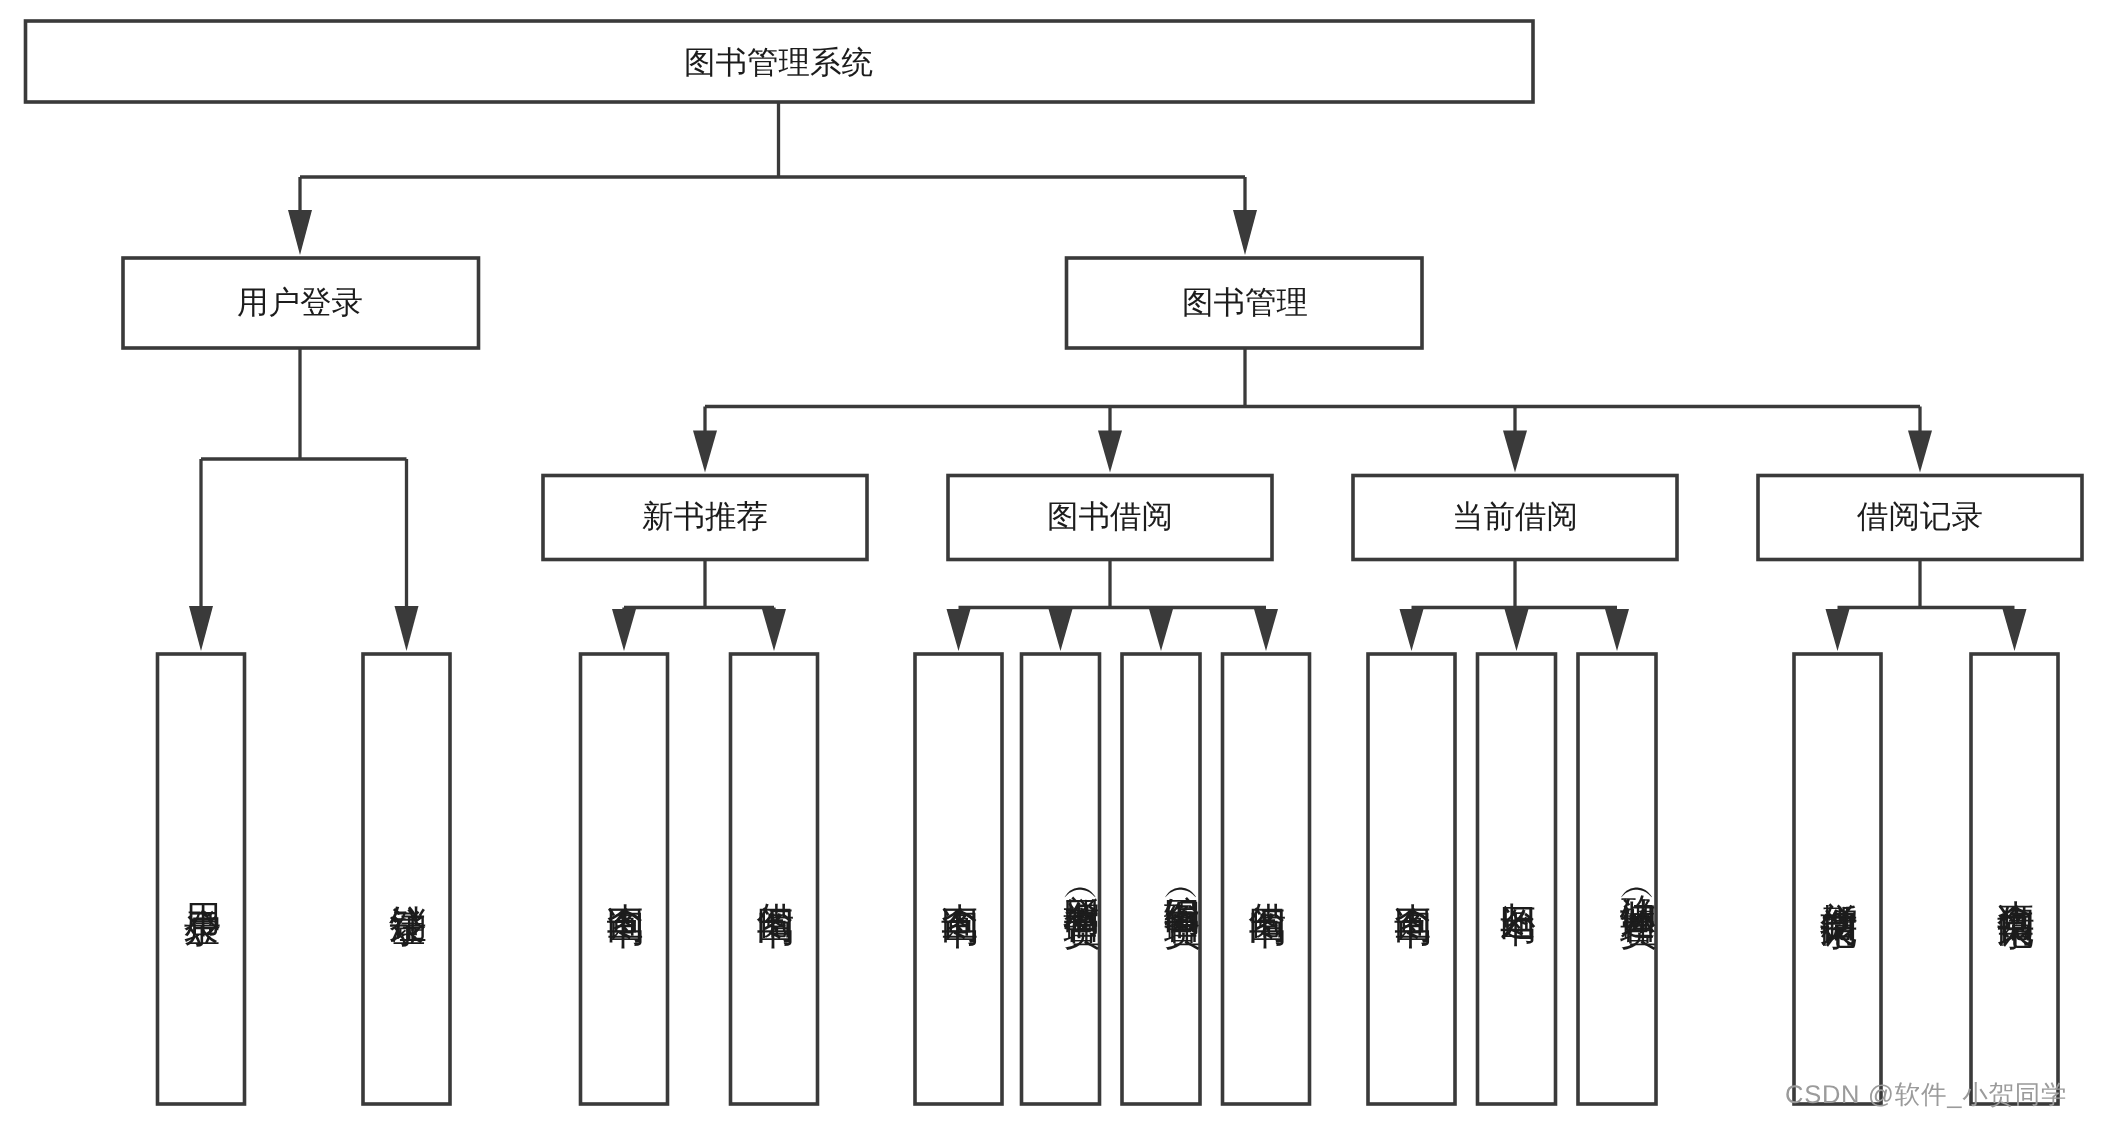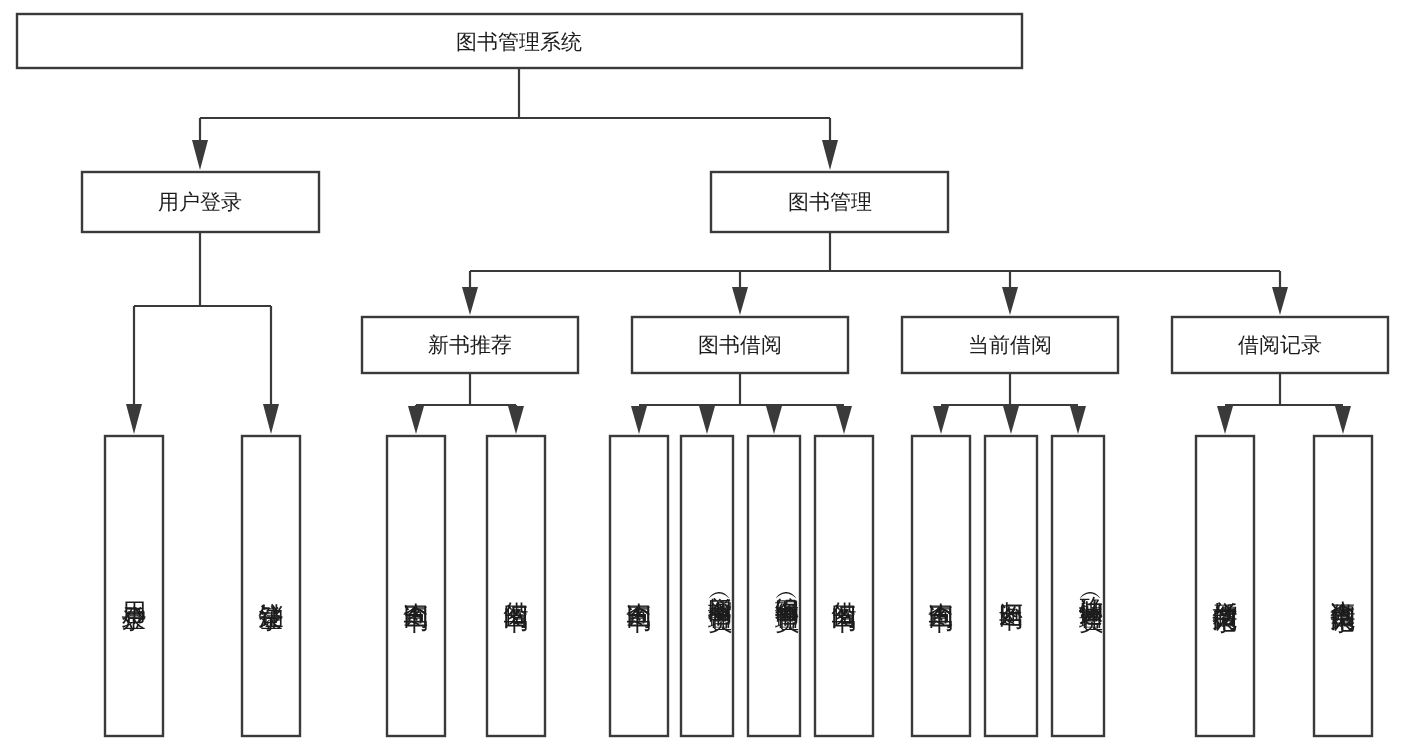--- a/index.html
+++ b/index.html
@@ -201,14 +201,15 @@
   <div class="leaf-label-wrap" style="left:610px; top:436px; width:58px; height:300px;">查询图书</div>
   <div class="leaf-label-wrap" style="left:681px; top:440px; width:52px; height:292px; align-items:flex-start; font-size:24px;">新增图书（管理员）</div>
   <div class="leaf-label-wrap" style="left:748px; top:440px; width:52px; height:292px; align-items:flex-start; font-size:24px;">编辑图书（管理员）</div>
   <div class="leaf-label-wrap" style="left:815px; top:436px; width:58px; height:300px;">借阅图书</div>
   <div class="leaf-label-wrap" style="left:912px; top:436px; width:58px; height:300px;">查询图书</div>
   <div class="leaf-label-wrap" style="left:985px; top:436px; width:52px; height:300px; font-size:24px;">归还图书</div>
   <div class="leaf-label-wrap" style="left:1052px; top:440px; width:52px; height:292px; align-items:flex-start; font-size:24px;">确认归还（管理员）</div>
   <div class="leaf-label-wrap" style="left:1196px; top:436px; width:58px; height:300px;">新增借阅记录</div>
   <div class="leaf-label-wrap" style="left:1314px; top:436px; width:58px; height:300px;">查询借阅记录</div>
 
+  <div class="watermark" style="left:1190px; top:718px;">CSDN @软件_小贺同学</div>
 
 </div>
 
 </body></html>

